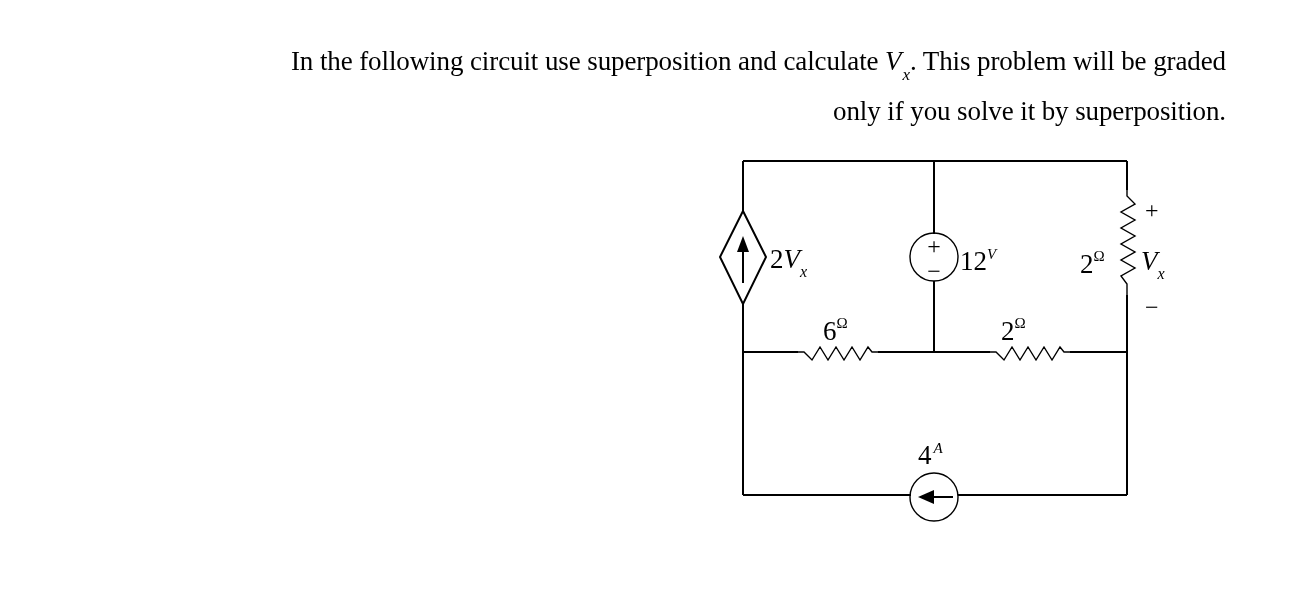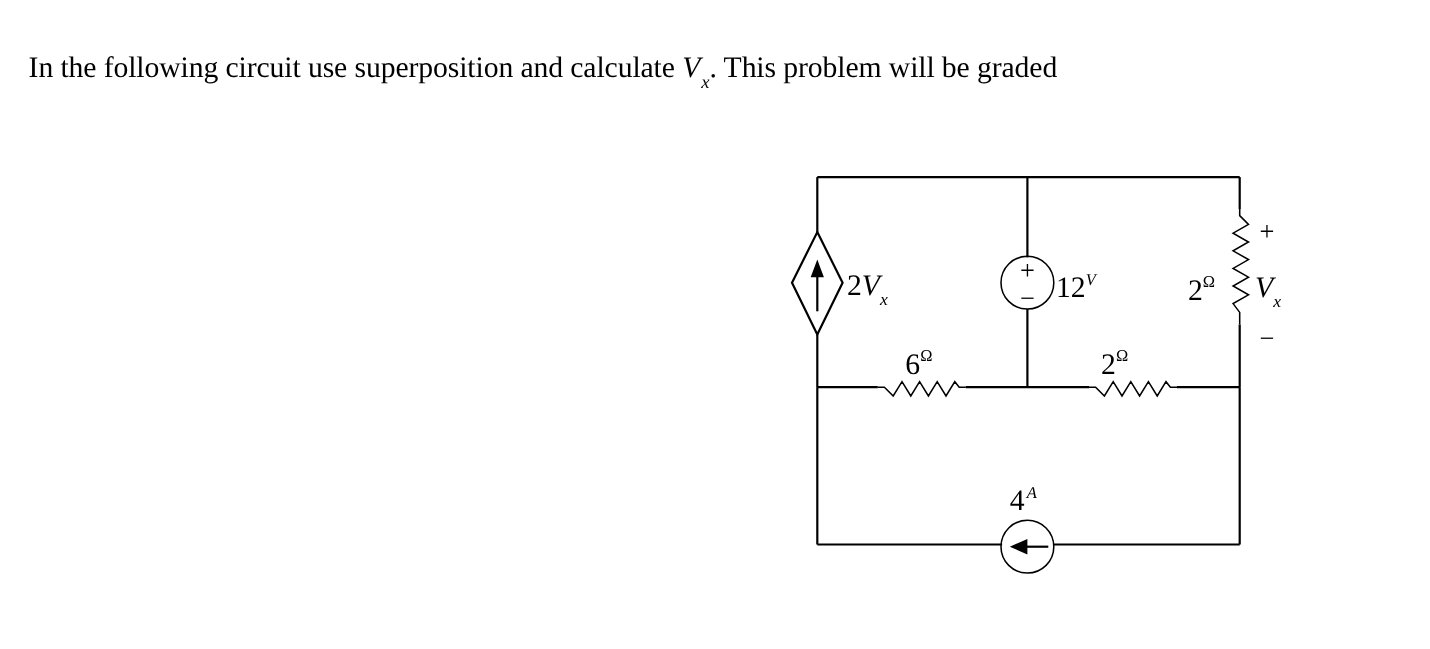--- a/index.html
+++ b/index.html
@@ -16,20 +16,21 @@
     color: #000000;
   }
   .problem {
     position: absolute;
     left: 26px;
     top: 38px;
     width: 1200px;
     font-size: 27px;
     line-height: 46px;
     letter-spacing: -0.1px;
+    text-align: right;
   }
   .problem .line { display: block; white-space: nowrap; }
   .var { font-style: italic; }
   .sub { font-style: italic; font-size: 17px; position: relative; top: 10px; margin-left: 1px; }
   svg.circuit {
     position: absolute;
     left: 0;
     top: 0;
   }
   svg text {
@@ -37,20 +38,21 @@
     fill: #000000;
   }
   .wire { stroke: #000; stroke-width: 2; fill: none; }
   .thin { stroke: #000; stroke-width: 1.4; fill: none; }
 </style>
 </head>
 <body>
 
 <div class="problem">
   <span class="line"><span>In the following circuit use superposition and calculate</span> <span class="var">V</span><span class="sub">x</span><span>. This problem will be graded</span></span>
+  <span class="line">only if you solve it by superposition.</span>
 </div>
 
 <svg class="circuit" width="1300" height="590" viewBox="0 0 1300 590">
 
   <g>
 
     <line class="wire" x1="743" y1="161" x2="1127" y2="161"></line>
 
     <line class="wire" x1="743" y1="161" x2="743" y2="211"></line>
 

